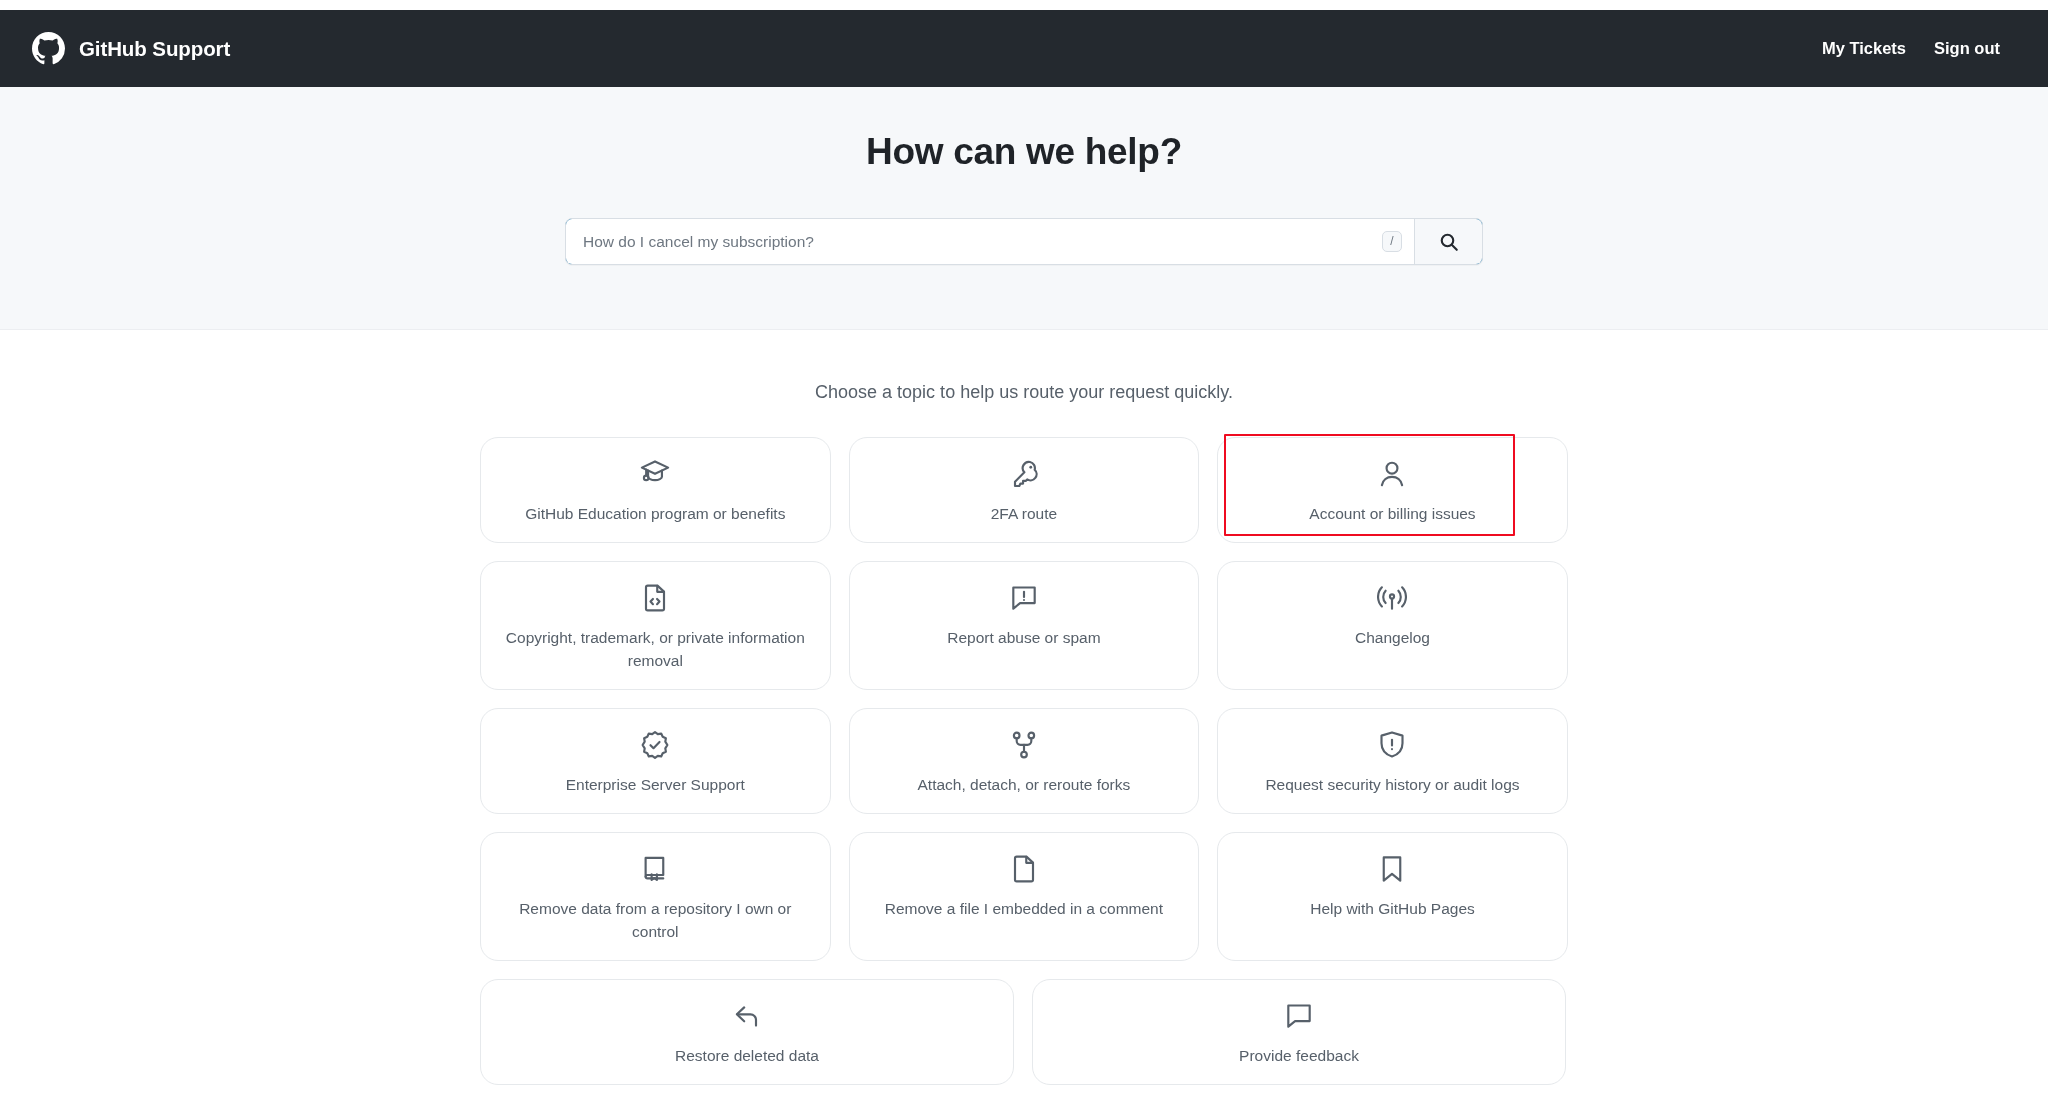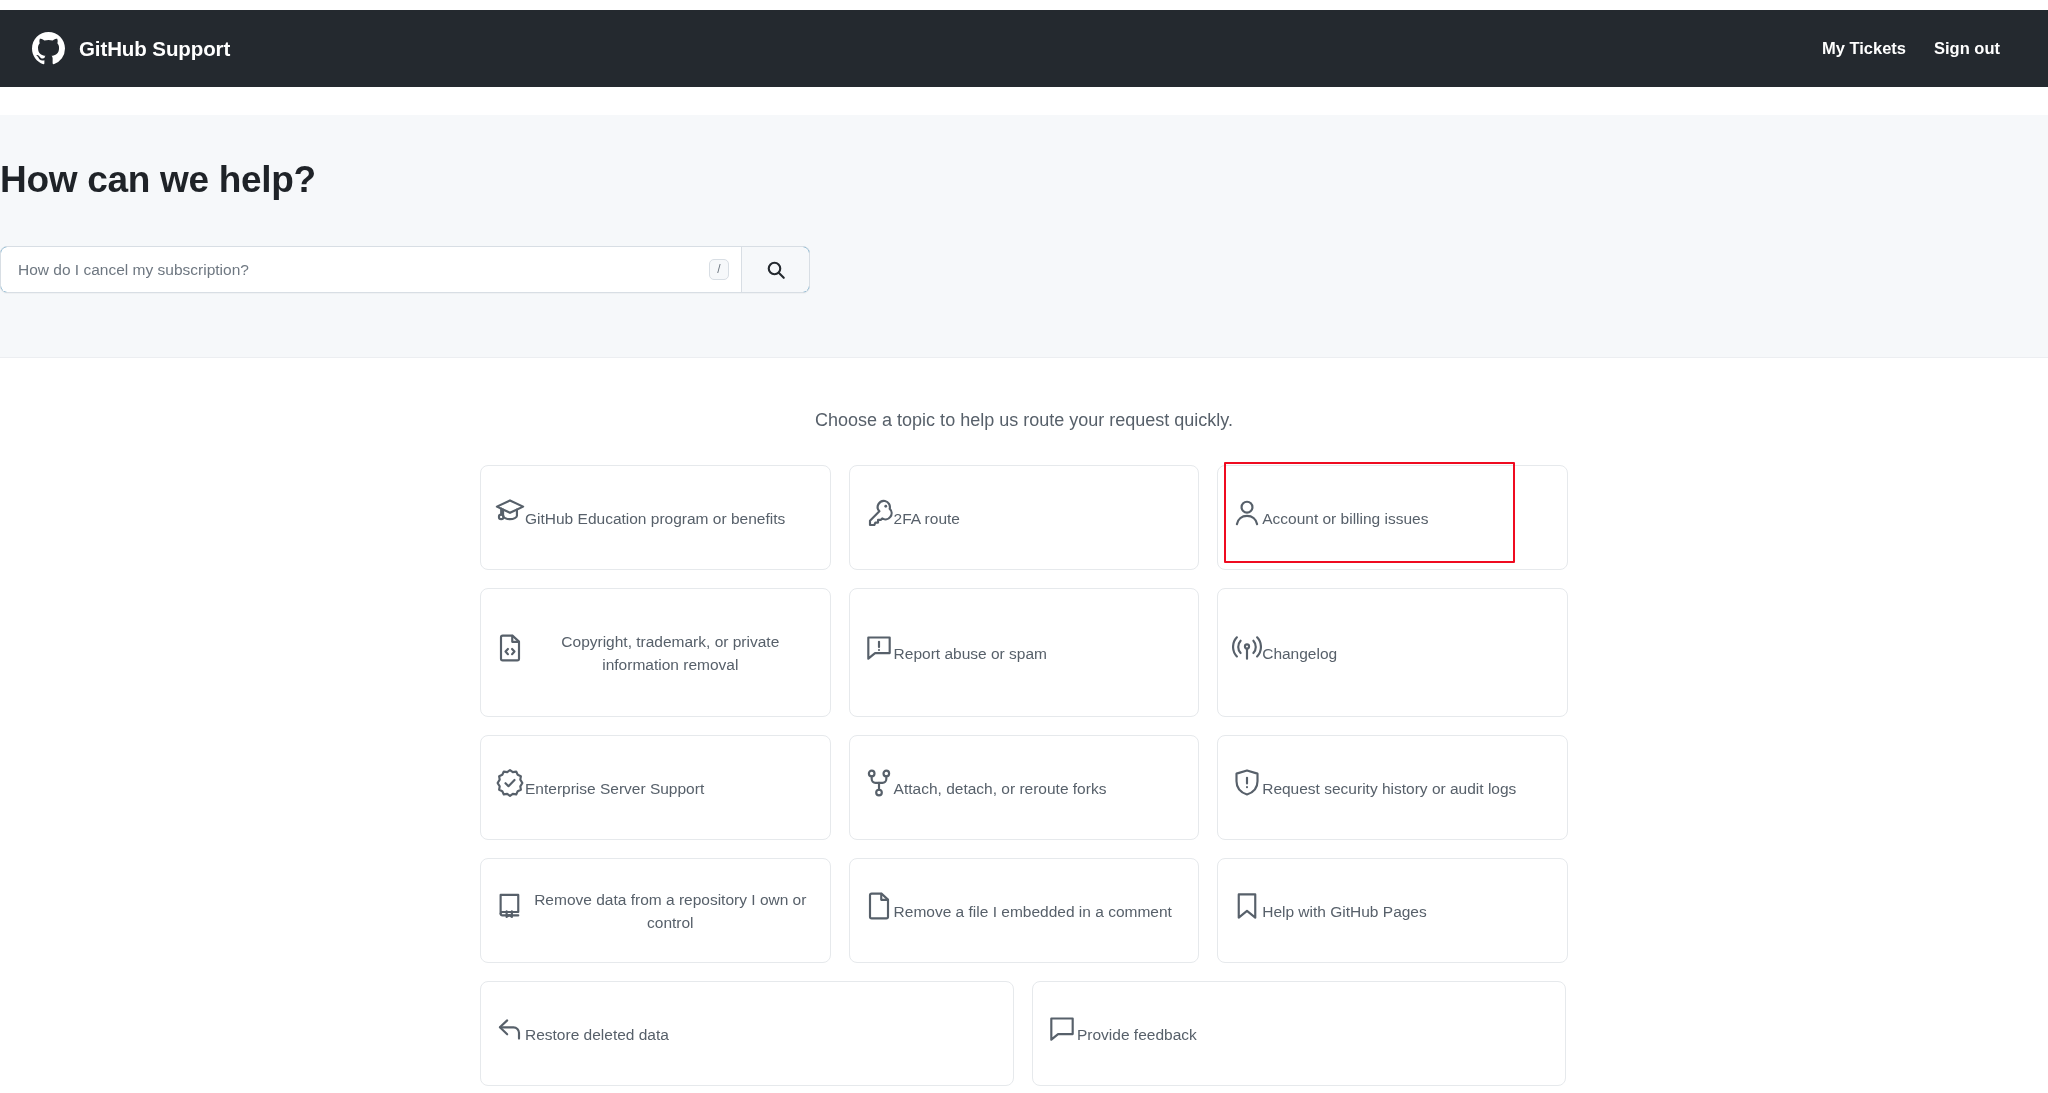--- a/index.html
+++ b/index.html
@@ -55,34 +55,33 @@
     white-space: nowrap;
   }
 
   
   .hero {
     background: #f6f8fa;
     border-bottom: 1px solid #eceef1;
     height: 243px;
     display: flex;
     flex-direction: column;
-    align-items: flex-start;
+    align-items: center;
     padding-top: 44px;
-    margin-top: 28px;
   }
   .hero-title {
     margin: 0;
     font-size: 37px;
     font-weight: 600;
     color: #1f2328;
     letter-spacing: -0.3px;
   }
   .searchbar {
     margin-top: 45px;
-    width: 810px;
+    width: 918px;
     height: 47px;
     display: flex;
     background: #0369a1;
     border: 1px solid #d8dee4;
     border-radius: 7px;
     overflow: hidden;
     box-shadow: 0 1px 0 rgba(27,31,36,0.03);
   }
   .search-field {
     flex: 1 1 auto;
@@ -155,23 +154,23 @@
     gap: 18px;
     justify-content: flex-start;
     margin-top: 18px;
   }
   .card {
     position: relative;
     width: 350.6px;
     min-height: 105px;
     background: #ffffff;
     border: 1px solid #e6e9ec;
-    border-radius: 8px;
-    display: flex;
-    flex-direction: row;
+    border-radius: 18px;
+    display: flex;
+    flex-direction: column;
     align-items: center;
     justify-content: flex-start;
     padding: 19px 14px 16px 14px;
     cursor: pointer;
     text-align: center;
   }
   .card.wide { width: 534px; }
   .card.tall { min-height: 129px; }
   .card-icon {
     height: 34px;

